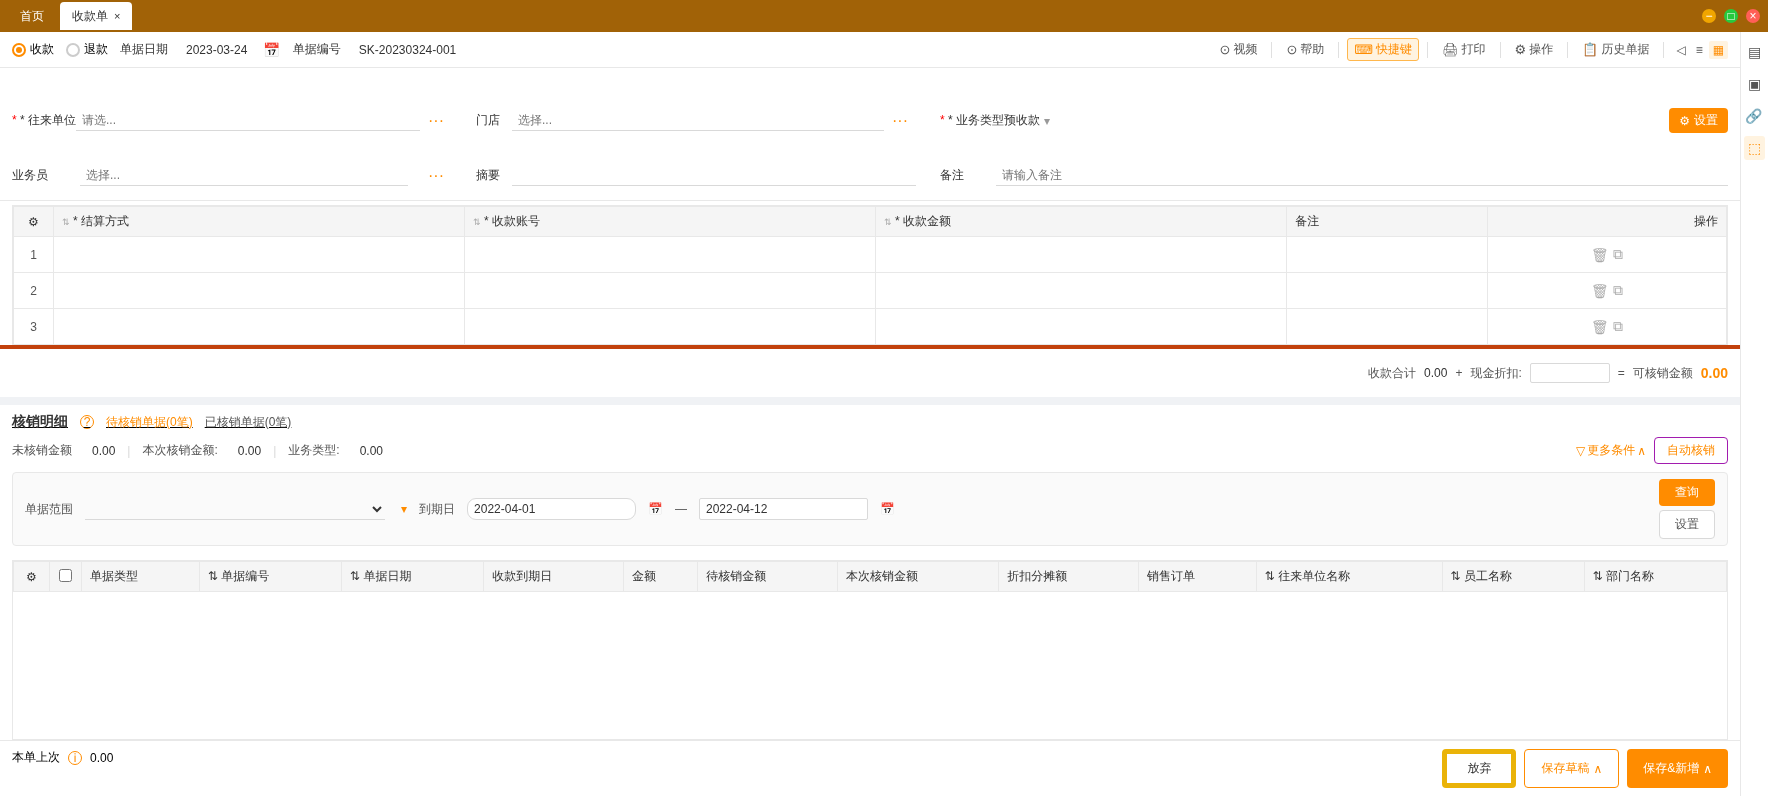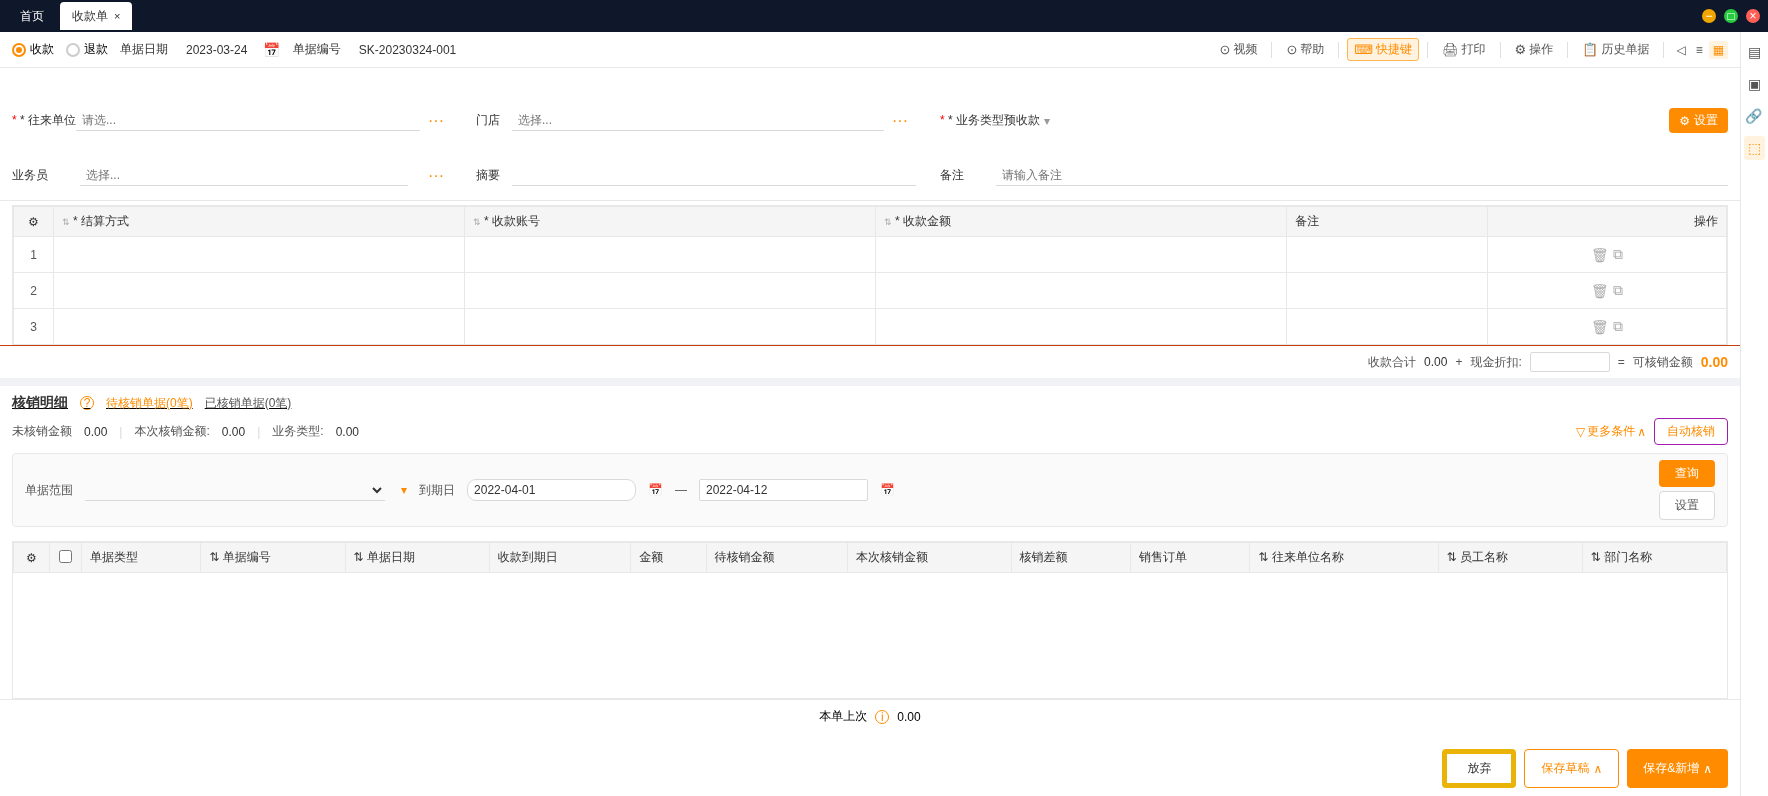--- a/index.html
+++ b/index.html
@@ -2,21 +2,21 @@
 <html><head>
   <meta charset="utf-8">
   <style>
     * { box-sizing: border-box; margin: 0; padding: 0; font-family: 'Microsoft YaHei', Arial, sans-serif; font-size: 12px; }
     body { background: #f0f2f5; width: 1768px; height: 796px; overflow: hidden; }
 
     
     .tab-bar {
       display: flex;
       align-items: center;
-      background: #0f172a;
+      background: #a16207;
       height: 32px;
       padding: 0 8px;
       gap: 4px;
     }
     .tab-item {
       display: flex;
       align-items: center;
       padding: 0 12px;
       height: 28px;
       border-radius: 4px 4px 0 0;
@@ -123,22 +123,22 @@
     .data-table th .sort-icon { color: #aaa; font-size: 9px; }
     .data-table td { border: 1px solid #e8e8e8; padding: 4px 8px; height: 36px; }
     .data-table td.row-num { text-align: center; color: #555; width: 40px; }
     .data-table .gear-cell { text-align: center; width: 36px; }
     .action-btns { display: flex; gap: 4px; align-items: center; justify-content: center; }
     .action-icon { cursor: pointer; color: #aaa; font-size: 14px; }
 
     
     .summary-row {
       display: flex; align-items: center; justify-content: flex-end;
-      padding: 6px 12px; gap: 8px; background: #fff;
-      border-top: 1px solid #c2410c; flex-shrink: 0;
+      padding: 14px 12px; gap: 8px; background: #fff;
+      border-top: 4px solid #c2410c; flex-shrink: 0;
     }
     .summary-label { color: #555; }
     .summary-value { color: #333; font-weight: 500; }
     .summary-orange { color: #ff8c00; font-weight: 600; font-size: 14px; }
     .summary-input {
       border: 1px solid #d9d9d9; border-radius: 2px; padding: 2px 6px;
       width: 80px; outline: none;
     }
 
     
@@ -148,21 +148,21 @@
     .nuclear-section {
       background: #fff; flex-shrink: 0; padding: 8px 12px;
     }
     .nuclear-header {
       display: flex; align-items: center; gap: 12px; margin-bottom: 6px; text-decoration: underline;
     }
     .nuclear-title { font-size: 14px; font-weight: 600; color: #333; }
     .help-icon { color: #ff8c00; cursor: pointer; font-size: 12px; border: 1px solid #ff8c00; border-radius: 50%; width: 14px; height: 14px; display: inline-flex; align-items: center; justify-content: center; }
     .pending-link { color: #ff8c00; cursor: pointer; }
     .done-link { color: #555; cursor: pointer; }
-    .stat-item { display: flex; align-items: center; gap: 8px; }
+    .stat-item { display: flex; align-items: center; gap: 16px; }
     .stat-label { color: #555; }
     .stat-value { color: #333; font-weight: 500; }
     .more-conditions { color: #ff8c00; cursor: pointer; display: flex; align-items: center; gap: 2px; margin-left: auto; }
     .auto-offset-btn {
       background: #fff; border: 1px solid #a21caf; color: #ff8c00;
       border-radius: 4px; padding: 4px 12px; cursor: pointer;
     }
     .filter-label { color: #555; white-space: nowrap; }
     .filter-select {
       flex: 1; border: none; border-bottom: 1px solid #d9d9d9;
@@ -186,24 +186,23 @@
     }
     .bottom-table { width: 100%; border-collapse: collapse; }
     .bottom-table thead tr { background: #f5f5f5; }
     .bottom-table th {
       border: 1px solid #e8e8e8; padding: 6px 8px; text-align: left;
       color: #333; font-weight: 500; white-space: nowrap;
     }
 
     
     .bottom-footer {
-      display: flex; align-items: center; padding: 8px 12px;
+      display: flex; align-items: flex-start; padding: 8px 12px;
       background: #fff; border-top: 1px solid #e8e8e8; flex-shrink: 0;
-      gap: 24px;
-      flex-direction: column;
+      gap: 12px;
     }
     .bottom-footer-left { display: flex; align-items: center; gap: 4px; }
     .bottom-footer-right { margin-left: auto; display: flex; gap: 8px; }
     .btn-discard {
       background: #fff; border: 5px solid #eab308; color: #333;
       border-radius: 4px; padding: 6px 20px; cursor: pointer;
     }
     .btn-draft {
       background: #fff; border: 1px solid #ff8c00; color: #ff8c00;
       border-radius: 4px; padding: 6px 16px; cursor: pointer;
@@ -531,21 +530,21 @@
           <th>
             <span>金额</span>
           </th>
           <th>
             <span>待核销金额</span>
           </th>
           <th>
             <span>本次核销金额</span>
           </th>
           <th>
-            <span>核销差额</span>
+            <span>折扣分摊额</span>
           </th>
           <th>
             <span>销售订单</span>
           </th>
           <th>
             <span class="sort-icon">⇅</span>
             <span>往来单位名称</span>
           </th>
           <th>
             <span class="sort-icon">⇅</span>

